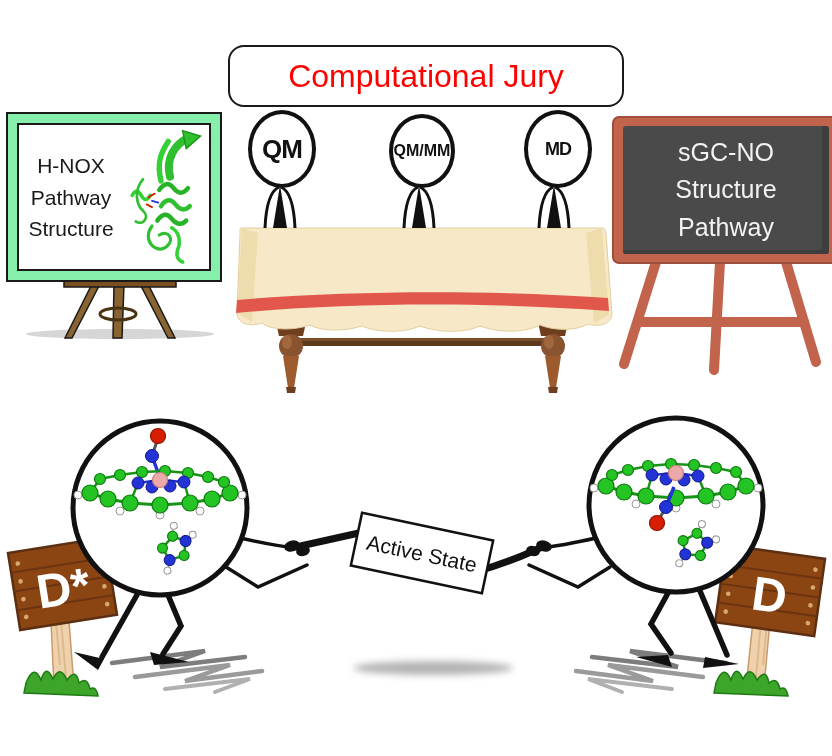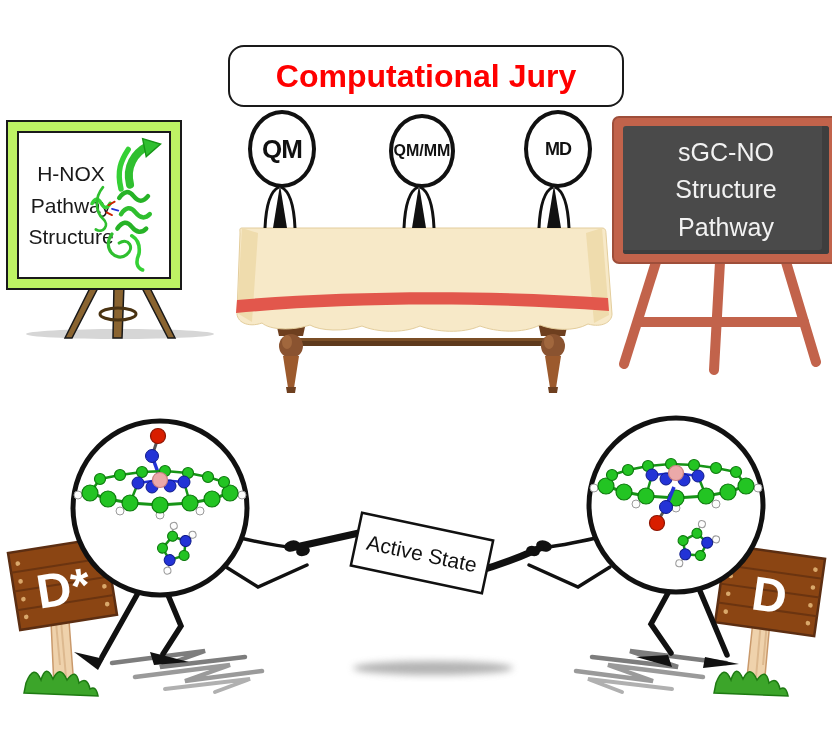--- a/index.html
+++ b/index.html
@@ -2,25 +2,25 @@
 <html><head>
 <meta charset="utf-8">
 <style>
   html,body{margin:0;padding:0;background:#fff;}
   #figure{position:relative;width:832px;height:756px;background:#fff;overflow:hidden;
           font-family:"Liberation Sans",sans-serif;}
 
   
   .title-box{position:absolute;left:228px;top:45px;width:392px;height:58px;
     border:2px solid #1a1a1a;border-radius:16px;display:flex;align-items:center;justify-content:center;}
-  .title-box span{font-size:32px;font-weight:bold;color:#FF0000;letter-spacing:0;}
+  .title-box span{font-size:32px;font-weight:normal;color:#FF0000;letter-spacing:0;}
 
   
-  .wb-frame{position:absolute;left:6px;top:112px;width:176px;height:170px;
-    background:#bef264;border:2px solid #1a1a1a;box-sizing:border-box;margin-top:8px;}
+  .wb-frame{position:absolute;left:6px;top:112px;width:216px;height:170px;
+    background:#86efac;border:2px solid #1a1a1a;box-sizing:border-box;}
   .wb-board{position:absolute;left:9px;top:9px;right:9px;bottom:9px;background:#ffffff;
     border:2px solid #1a1a1a;box-sizing:border-box;}
   .wb-text{position:absolute;left:2px;top:50%;transform:translateY(-50%);width:100px;
     text-align:center;font-size:21px;line-height:1.5;color:#1a1a1a;}
   .wb-protein{position:absolute;right:2px;top:2px;}
 
   
   .juror-head{position:absolute;background:#fff;border:4px solid #111;border-radius:50%;
     display:flex;align-items:center;justify-content:center;font-weight:bold;color:#111;z-index:5;}
   .head-qm{left:248px;top:110px;width:60px;height:70px;font-size:26px;letter-spacing:-1px;}

